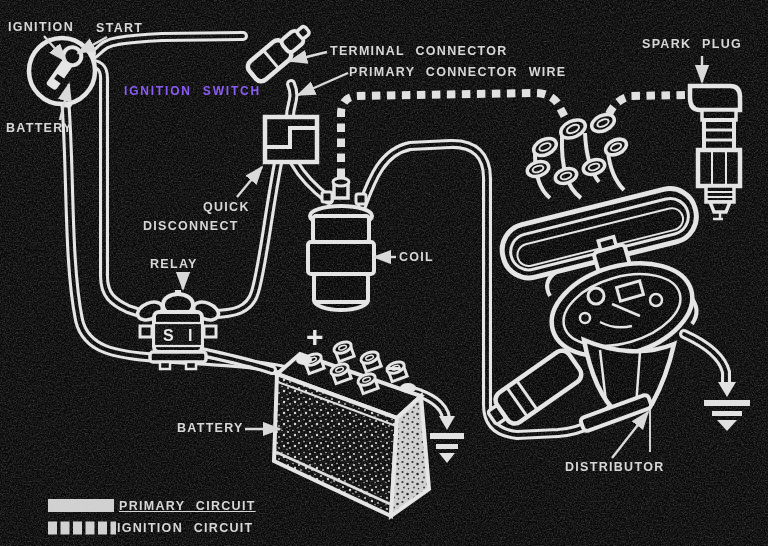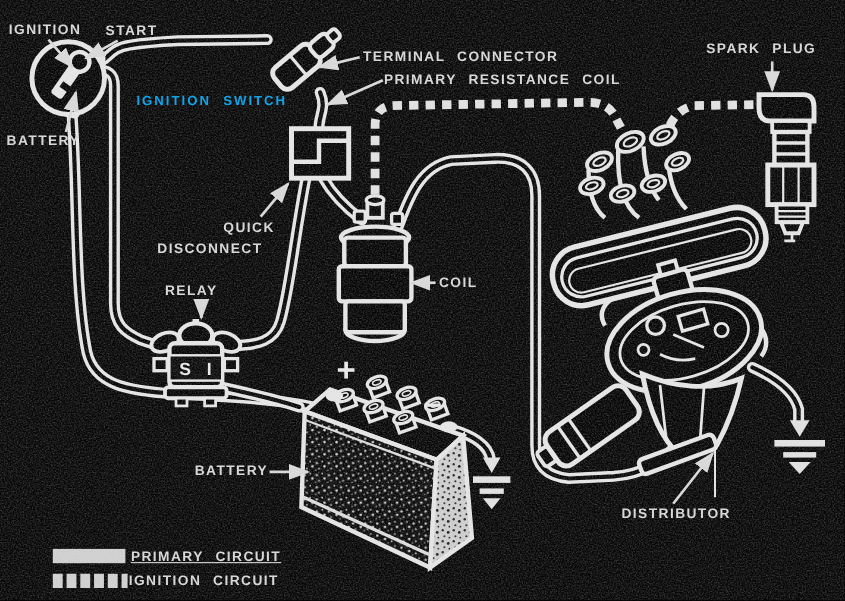--- a/index.html
+++ b/index.html
@@ -1,21 +1,21 @@
 <!DOCTYPE html>
 <html><head>
 <meta charset="utf-8">
 <style>
   html,body{margin:0;padding:0;background:#000;}
   #stage{position:relative;width:768px;height:546px;background:#070707;overflow:hidden;
          font-family:"Liberation Sans",sans-serif;}
   svg{position:absolute;left:0;top:0;}
   .lbl{position:absolute;font:700 12.5px "Liberation Sans",sans-serif;letter-spacing:1.3px;
        word-spacing:6px;color:#d8d8d8;white-space:nowrap;}
-  .lbl.dim{color:#0ea5e9;font-size:12px;letter-spacing:1.8px;}
+  .lbl.dim{color:#8b5cf6;font-size:12px;letter-spacing:1.8px;}
   .sign{position:absolute;font:700 30px "Liberation Sans",sans-serif;color:#e8e8e8;line-height:1;}
   
   .tw{stroke:#e4e4e4;stroke-width:10;fill:none;stroke-linecap:round;}
   .tb{stroke:#060606;stroke-width:3.8;fill:none;stroke-linecap:round;}
   .sd{stroke:#e0e0e0;stroke-width:8;stroke-dasharray:8.5 6.5;fill:none;}
   .ln{stroke:#e4e4e4;fill:none;}
   .fillb{fill:#050505;}
   .arrow{stroke:#d8d8d8;stroke-width:2.4;fill:none;}
   .gfill{fill:#e0e0e0;stroke:none;}
 </style>
@@ -313,21 +313,21 @@
   <line x1="48" y1="528" x2="116" y2="528" stroke="#cfcfcf" stroke-width="13" stroke-dasharray="9 3.5"></line>
 
   <rect width="768" height="546" filter="url(#grain)" opacity="0.5"></rect>
 </svg>
 
 <div class="lbl" style="left:8px;top:20px;">IGNITION</div>
 <div class="lbl" style="left:96px;top:21px;">START</div>
 <div class="lbl" style="left:6px;top:121px;">BATTERY</div>
 <div class="lbl dim" style="left:124px;top:84px;">IGNITION SWITCH</div>
 <div class="lbl" style="left:330px;top:44px;">TERMINAL CONNECTOR</div>
-<div class="lbl" style="left:349px;top:65px;">PRIMARY RESISTANCE COIL</div>
+<div class="lbl" style="left:349px;top:65px;">PRIMARY CONNECTOR WIRE</div>
 <div class="lbl" style="left:642px;top:37px;">SPARK PLUG</div>
 <div class="lbl" style="left:203px;top:200px;">QUICK</div>
 <div class="lbl" style="left:143px;top:219px;">DISCONNECT</div>
 <div class="lbl" style="left:150px;top:257px;">RELAY</div>
 <div class="lbl" style="left:399px;top:250px;">COIL</div>
 <div class="lbl" style="left:177px;top:421px;">BATTERY</div>
 <div class="lbl" style="left:565px;top:460px;">DISTRIBUTOR</div>
 <div class="lbl" style="left:119px;top:499px;text-decoration:underline;">PRIMARY CIRCUIT</div>
 <div class="lbl" style="left:117px;top:521px;">IGNITION CIRCUIT</div>
 <div class="sign" style="left:306px;top:322px;">+</div>

